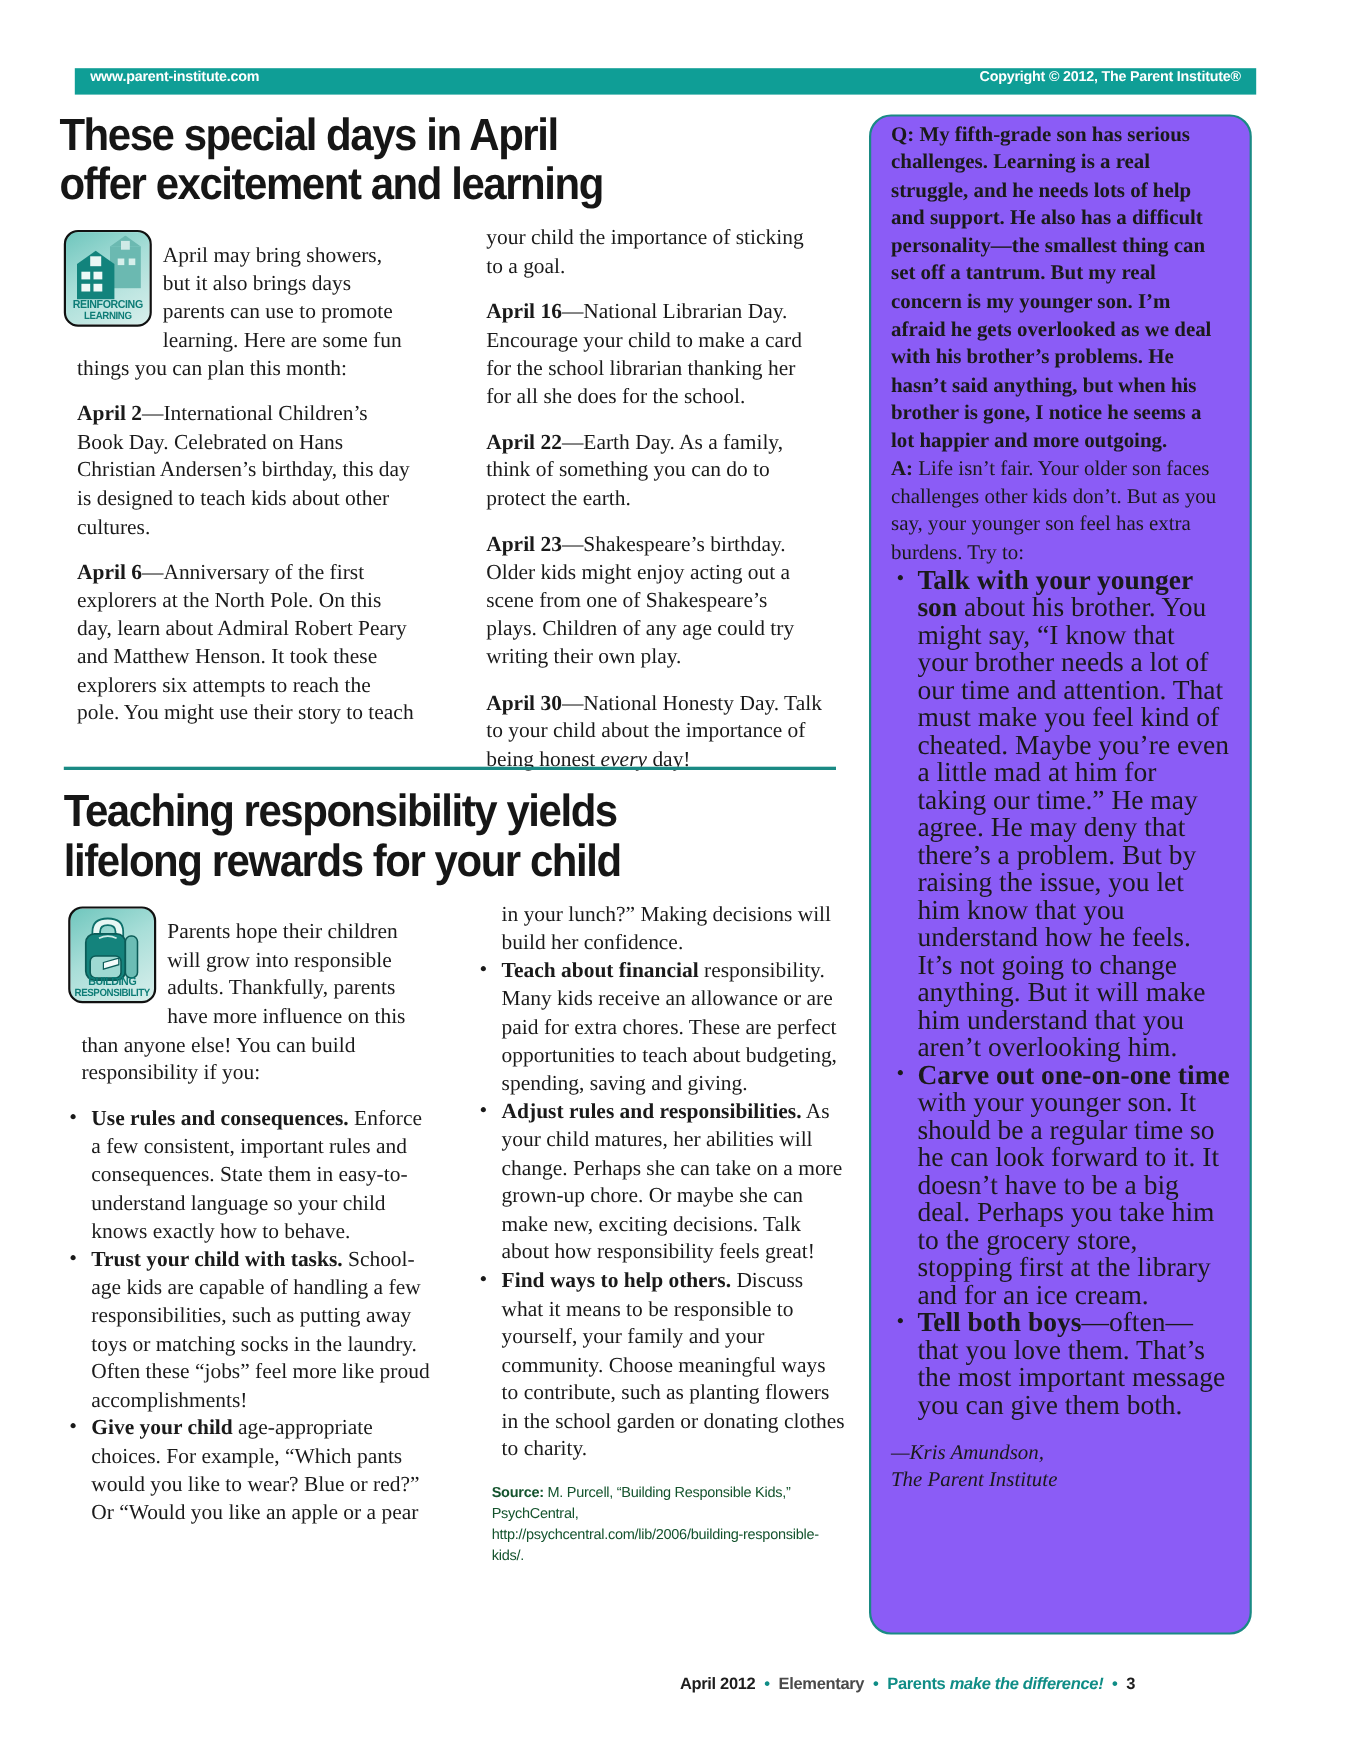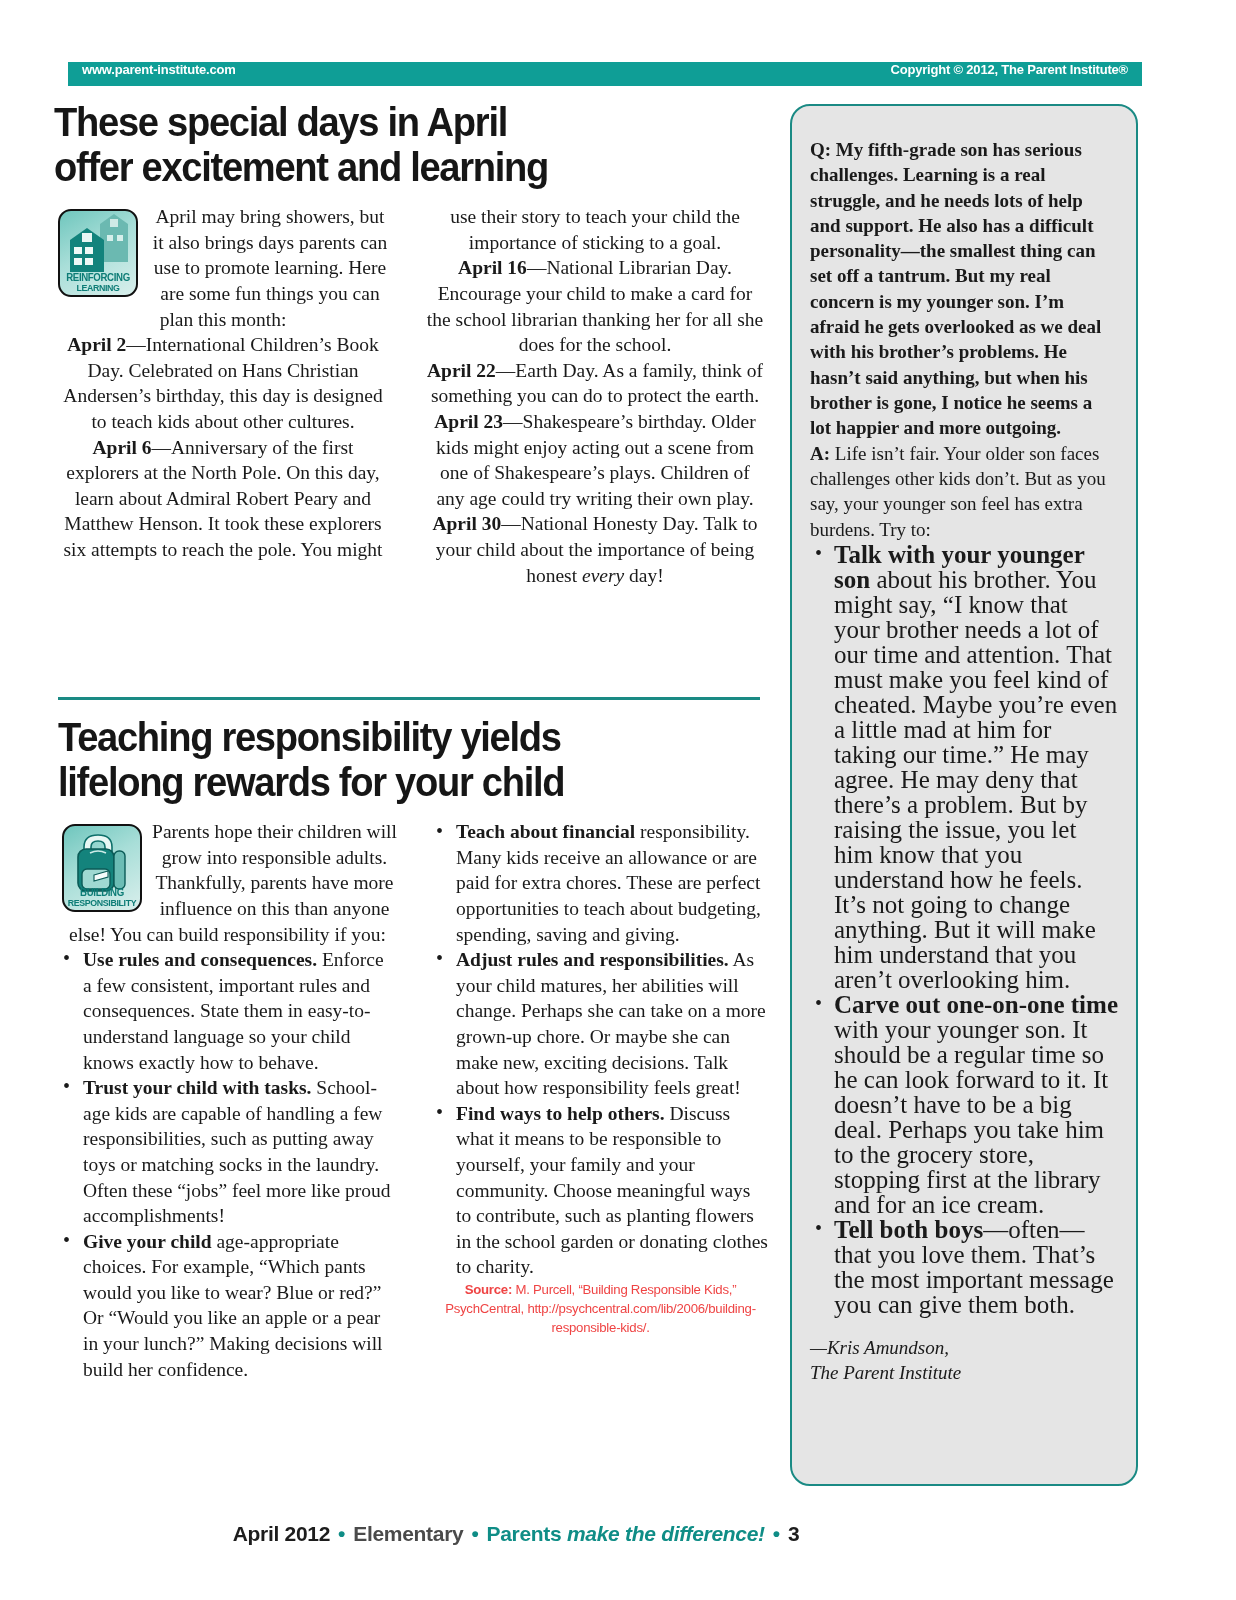--- a/index.html
+++ b/index.html
@@ -59,21 +59,21 @@
   }
   h1.headline .l2 { display: block; }
 
   .two-col {
     column-count: 2;
     column-gap: 34px;
     font-size: 19.5px;
     line-height: 25.6px;
     text-align: left;
   }
-  .two-col p { margin: 0; text-align: center; }
+  .two-col p { margin: 16px; }
   .two-col b { font-weight: bold; }
   .two-col i { font-style: italic; }
 
   .badge {
     float: left;
     width: 80px;
     height: 88px;
     margin: 5px 10px 2px 4px;
     border: 2.5px solid #111;
     border-radius: 13px;
@@ -131,37 +131,37 @@
     left: 5px;
     top: -1px;
     font-size: 20px;
   }
 
   .source {
     font-family: "Liberation Sans", sans-serif;
     font-size: 13.2px;
     line-height: 19px;
     margin-top: 11px;
-    color: #ef4444;
+    color: #14532d;
     letter-spacing: -0.25px;
   }
   .source b { font-weight: bold; }
 
   
   .sidebar {
     position: absolute;
     left: 790px;
     top: 104px;
     width: 348px;
     height: 1382px;
     border: 2.5px solid #1a8a84;
     border-radius: 20px;
-    background: #e5e5e5;
+    background: #8b5cf6;
     box-sizing: border-box;
-    padding: 31px 18px 14px 18px;
+    padding: 4px 18px 14px 18px;
   }
   .sidebar .q {
     font-size: 19px;
     line-height: 25.3px;
     font-weight: bold;
     margin: 0;
   }
   .qa-banner {
     margin: 16px 0 14px 0;
     border: 2px solid #111;
@@ -193,24 +193,24 @@
     line-height: 25px;
     margin-top: 18px;
   }
 
   
   .footer {
     position: absolute;
     left: 0;
     top: 1522px;
     width: 1032px;
-    text-align: center;
-    font-family: "Liberation Sans", sans-serif;
-    font-weight: bold;
-    font-size: 21px;
+    text-align: right;
+    font-family: "Liberation Sans", sans-serif;
+    font-weight: bold;
+    font-size: 15px;
     letter-spacing: -0.3px;
   }
   .footer .dark { color: #1d1d1d; }
   .footer .gray { color: #4a4a4a; }
   .footer .teal { color: #0f8d86; }
   .footer .teal i { font-style: italic; }
   .footer .dot { color: #0f8d86; margin: 0 8px; }
 </style>
 </head>
 <body>

